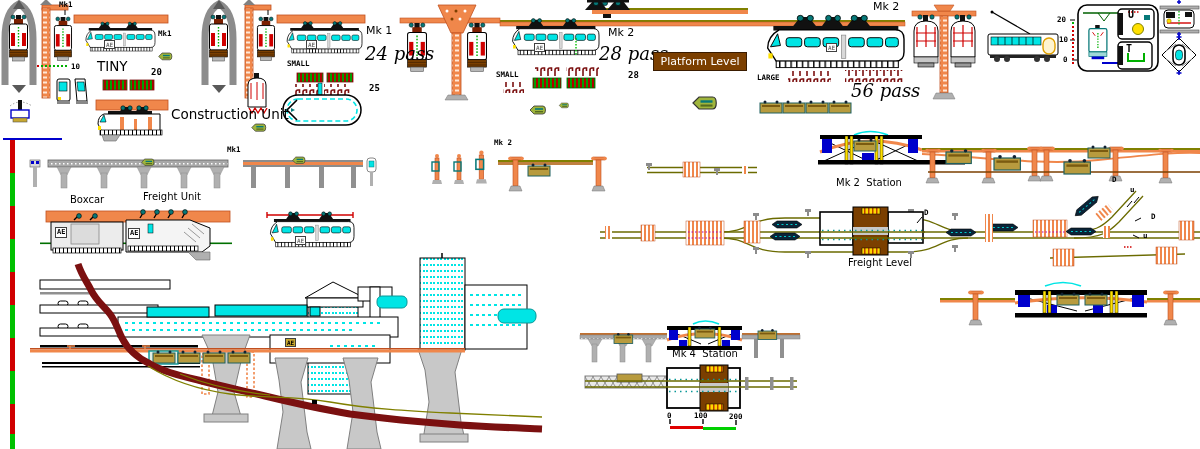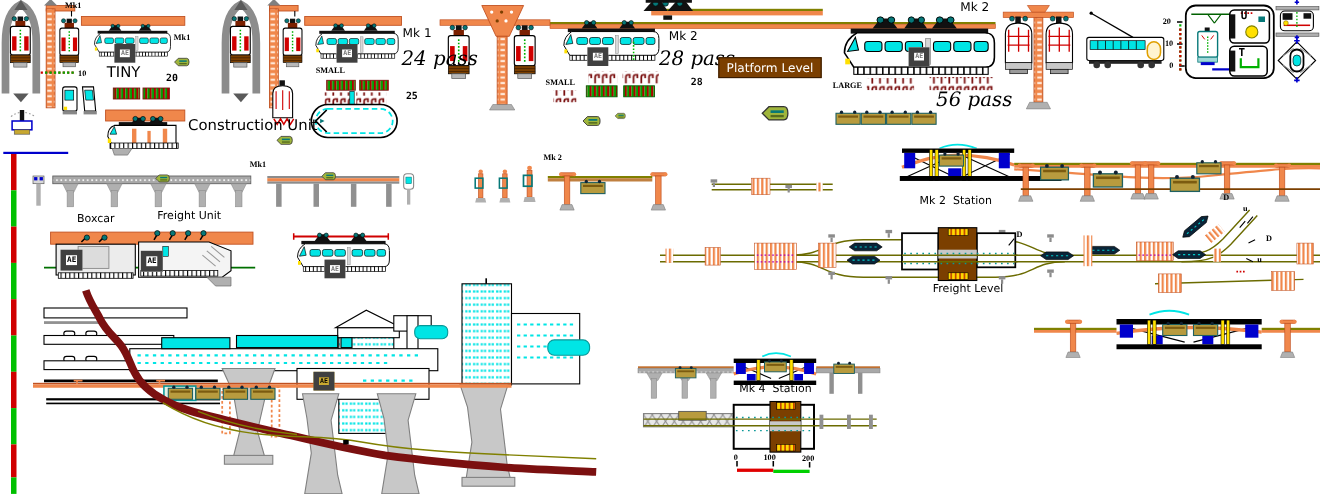--- a/index.html
+++ b/index.html
@@ -1,32 +1,32 @@
 <!DOCTYPE html>
 <html><head>
 <meta charset="utf-8">
 <style>
   html,body{margin:0;padding:0;background:#fff;}
   #canvas{position:relative;width:1200px;height:449px;background:#fff;overflow:hidden;
           font-family:"DejaVu Sans",sans-serif;}
   #art{position:absolute;left:0;top:0;}
   .lbl{position:absolute;white-space:pre;color:#000;line-height:1.08;z-index:3;}
   .mono{font-family:"DejaVu Sans Mono",monospace;font-weight:bold;}
-  .t7{font-size:7.5px;font-family:Liberation Serif, serif;}
+  .t7{font-size:7.5px;}
   .t9{font-size:9px;}
   .t10{font-size:10px;}
   .t11{font-size:11px;}
   .t12{font-size:10px;}
   .t13{font-size:13.5px;}
   .pass{font-size:18px;font-style:italic;font-family:"DejaVu Serif",serif;}
   .banner{position:absolute;left:653px;top:52px;width:92px;height:17px;background:#7B3F00;
           border:1px solid #3A1C00;color:#fff;font-size:11px;text-align:center;
           line-height:17px;z-index:3;font-family:"DejaVu Sans",sans-serif;}
   .badge{position:absolute;font:bold 6px "DejaVu Sans Mono",monospace;color:#777;
-         border:5px solid #404040;background:#fff;padding:0 1px;line-height:7px;z-index:3;text-align:center;}
+         border:1px solid #404040;background:#fff;padding:0 1px;line-height:7px;z-index:3;text-align:center;}
   .badge.dark{color:#000;font-size:7px;line-height:9px;}
   .badge.city{background:#C8A830;color:#000;}
   .wrap{width:72px;}
 </style>
 </head>
 <body>
 
 <div id="canvas">
 
 <svg id="art" width="1200" height="449" viewBox="0 0 1200 449">

